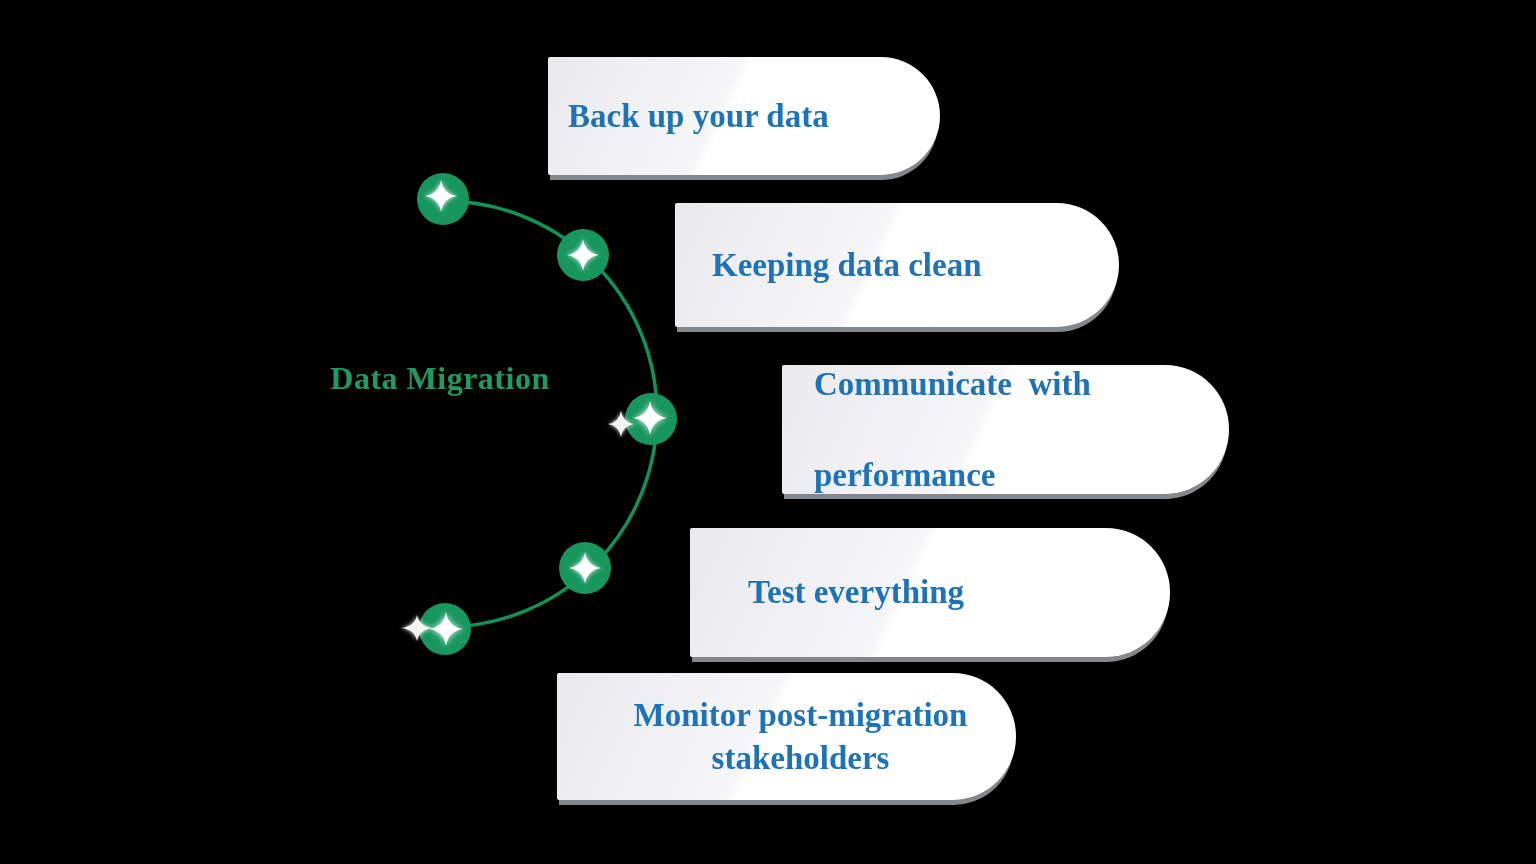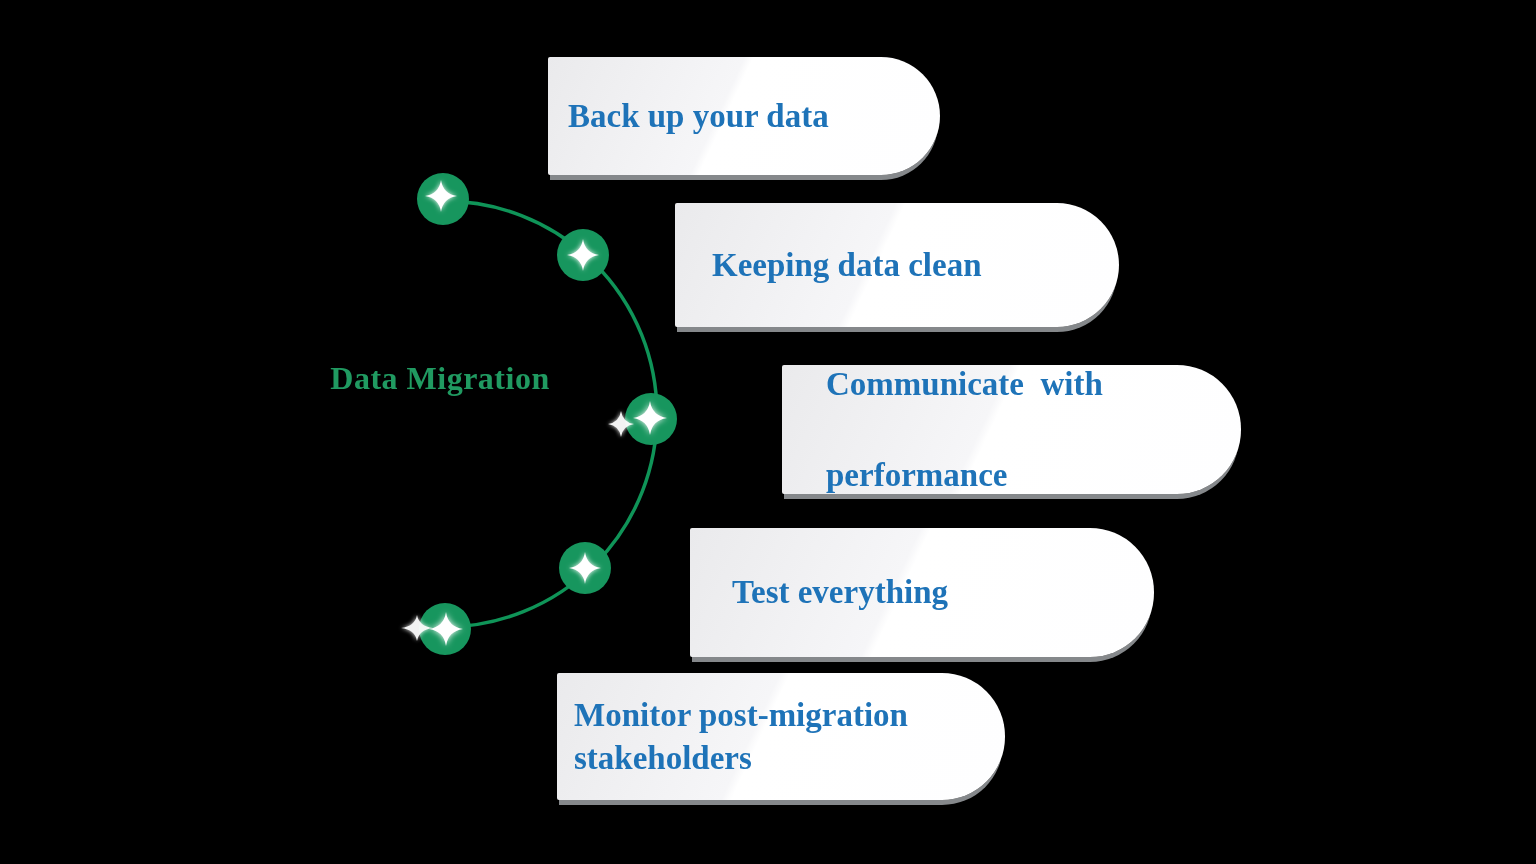--- a/index.html
+++ b/index.html
@@ -60,23 +60,23 @@
     white-space: pre;
     font-family: "Liberation Serif", serif;
     font-weight: bold;
     font-size: 33px;
     line-height: 43px;
     color: var(--card-text-blue, #1e73b8);
   }
 
   .card1 { left: 548px; top: 57px;  width: 372px; height: 118px; border-radius: 2px 59px 59px 2px; padding-left: 20px; }
   .card2 { left: 675px; top: 203px; width: 407px; height: 124px; border-radius: 2px 62px 62px 2px; padding-left: 37px; }
-  .card3 { left: 782px; top: 365px; width: 415px; height: 129px; border-radius: 2px 64px 64px 2px; padding-left: 44px; gap: 48px; }
-  .card4 { left: 690px; top: 528px; width: 422px; height: 129px; border-radius: 2px 64px 64px 2px; padding-left: 42px; }
-  .card5 { left: 557px; top: 673px; width: 431px; height: 127px; border-radius: 2px 63px 63px 2px; padding-left: 17px; }
+  .card3 { left: 782px; top: 365px; width: 415px; height: 129px; border-radius: 2px 64px 64px 2px; padding-left: 32px; gap: 48px; }
+  .card4 { left: 690px; top: 528px; width: 422px; height: 129px; border-radius: 2px 64px 64px 2px; padding-left: 58px; }
+  .card5 { left: 557px; top: 673px; width: 431px; height: 127px; border-radius: 2px 63px 63px 2px; padding-left: 28px; align-items: center; }
 </style>
 </head>
 <body>
 
 <div id="canvas">
 
   <svg id="arc-layer" viewBox="0 0 1536 864" xmlns="http://www.w3.org/2000/svg">
     <defs>
       <path id="star" d="M0,-1 Q0.13,-0.13 1,0 Q0.13,0.13 0,1 Q-0.13,0.13 -1,0 Q-0.13,-0.13 0,-1 Z"></path>
       <filter id="glow" x="-150%" y="-150%" width="400%" height="400%">

